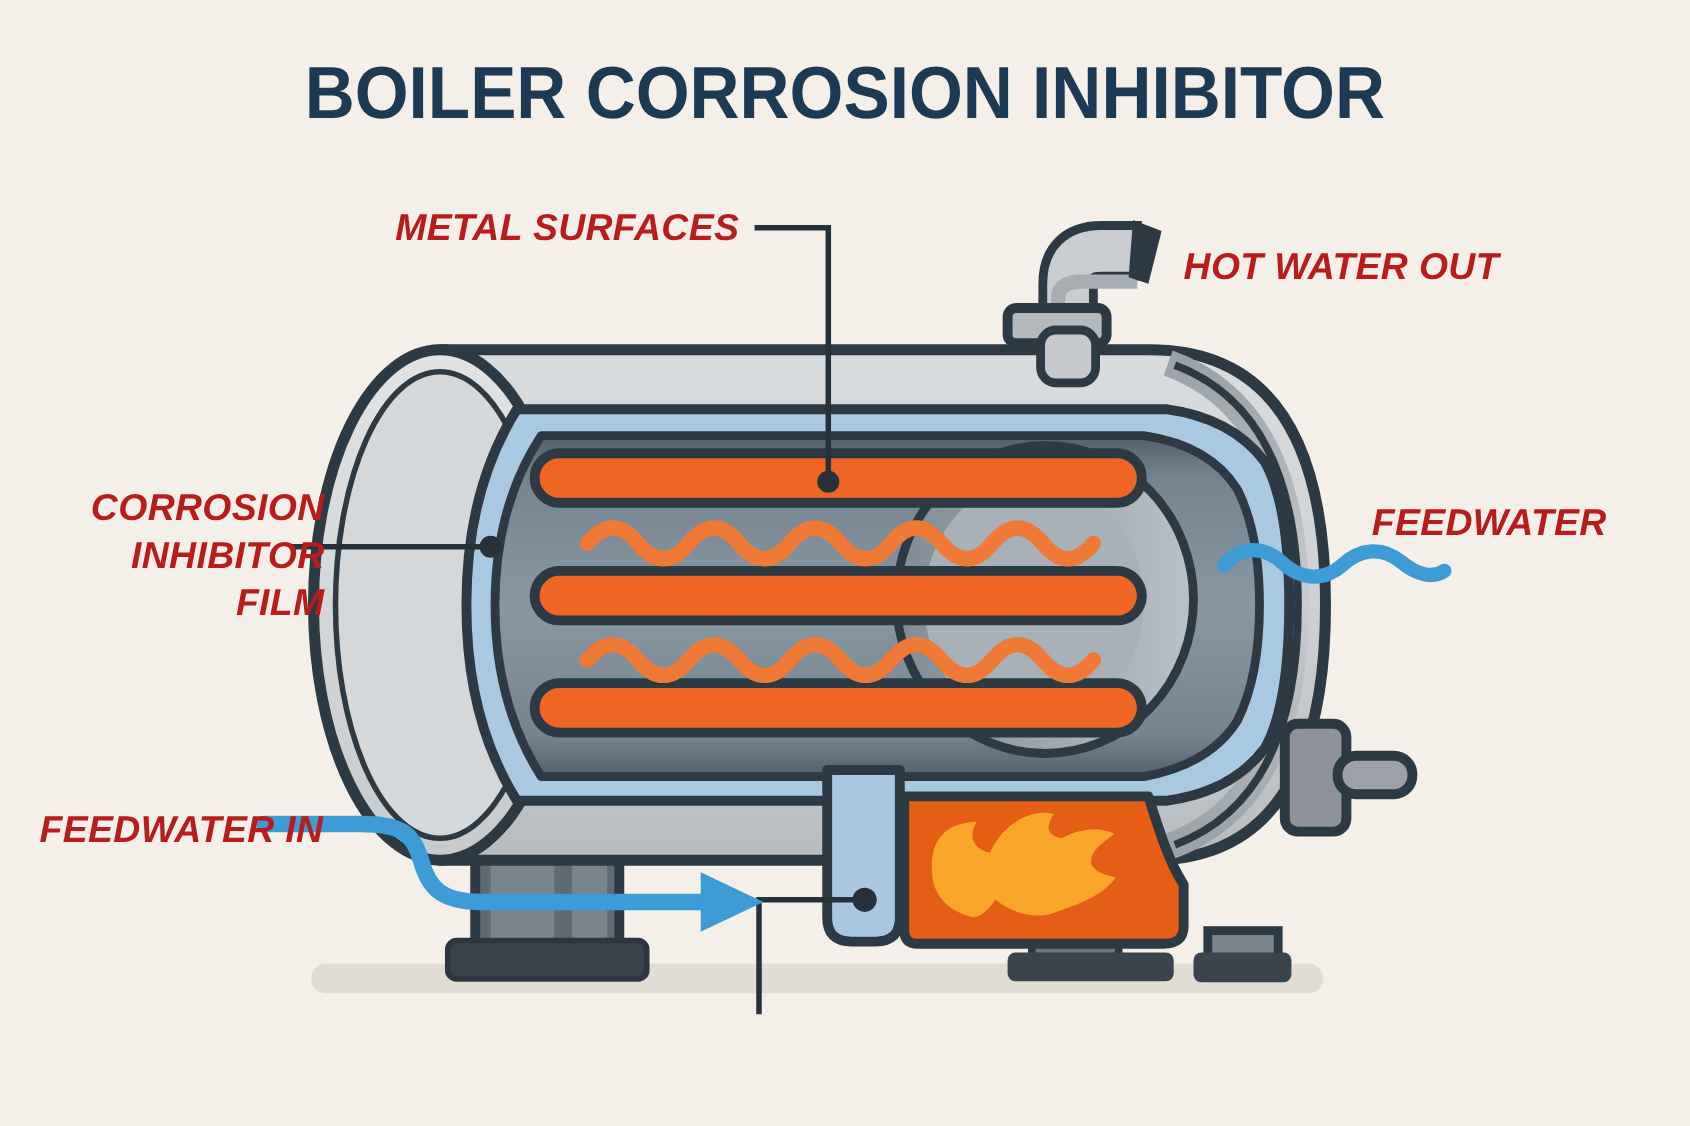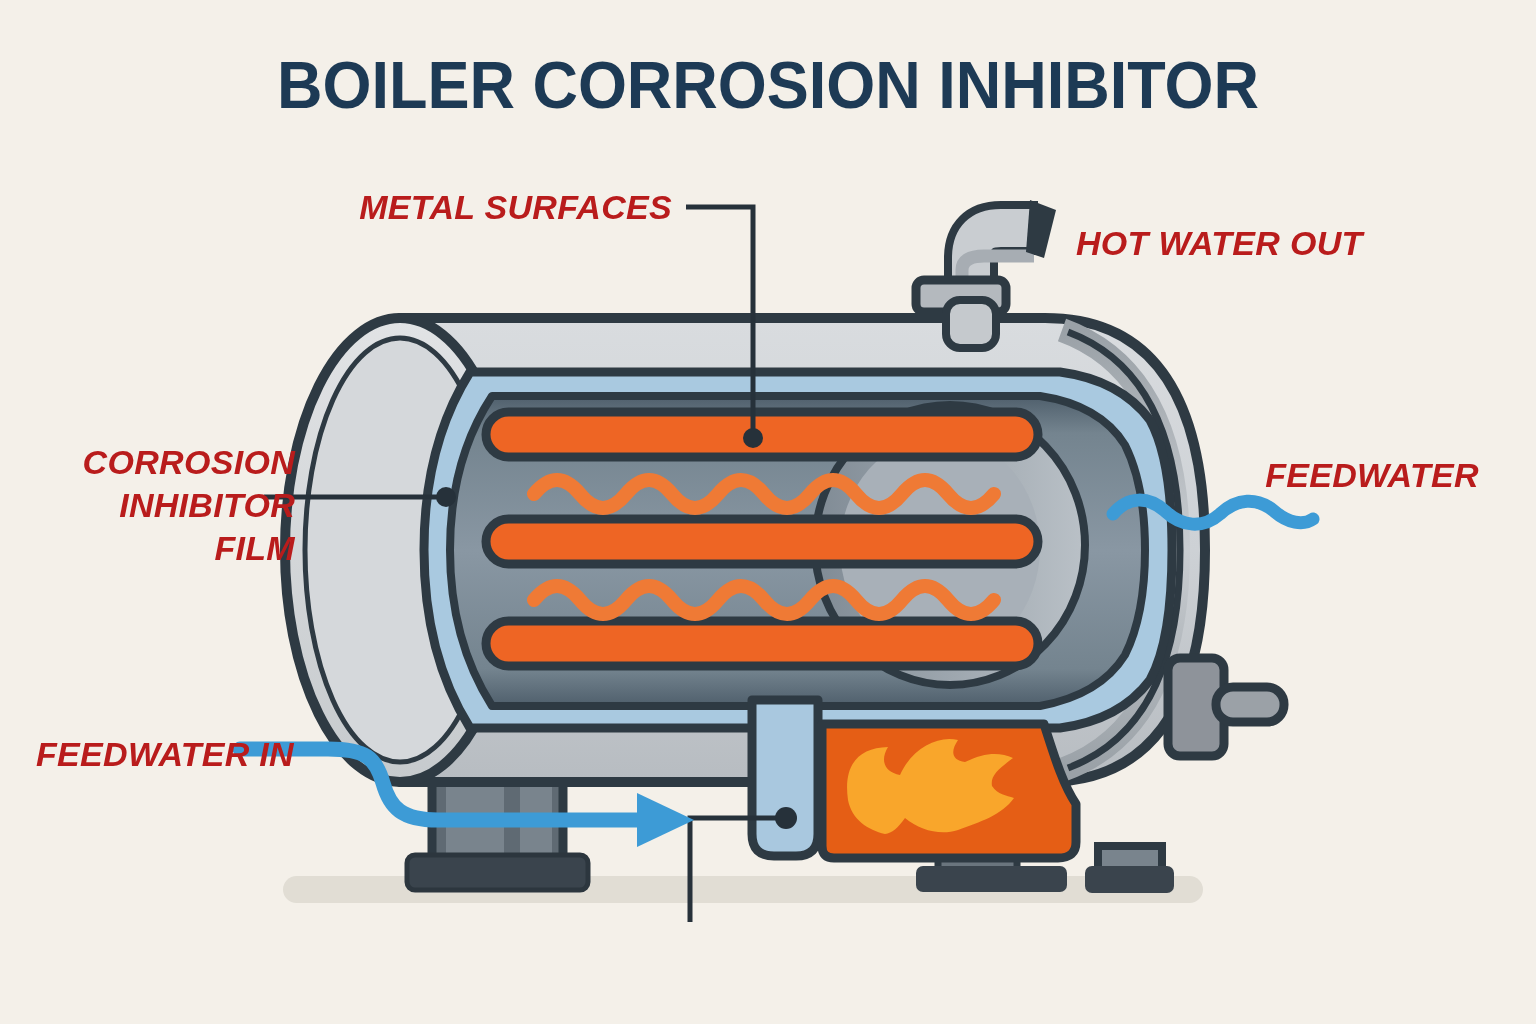--- a/index.html
+++ b/index.html
@@ -23,21 +23,21 @@
   .title{
     position:absolute;left:0;top:46px;width:1536px;
     text-align:center;
     color:#1d3a55;font-weight:bold;font-size:67px;letter-spacing:0;
     transform:scaleX(.94);
   }
   .lbl-metal{left:0;top:186px;width:672px;text-align:right;}
   .lbl-hotwater{left:1076px;top:189px;margin-top:33px;}
   .lbl-film{left:0;top:441px;width:252px;text-align:right;white-space:normal;line-height:43px;margin-left:43px;}
   .lbl-feed-left{left:36px;top:733px;}
-  .lbl-feed-right{left:1247px;top:455px;width:250px;text-align:center;white-space:normal;line-height:40px;}
+  .lbl-feed-right{left:1247px;top:455px;width:250px;text-align:left;white-space:normal;line-height:40px;}
   .lbl-inhibitor{left:396px;top:926px;font-size:37px;}
 </style>
 </head>
 <body>
 
 <div class="stage">
 
 <svg width="1536" height="1024" viewBox="0 0 1536 1024">
   <defs>
     <linearGradient id="gShell" x1="0" y1="0" x2="0" y2="1">

